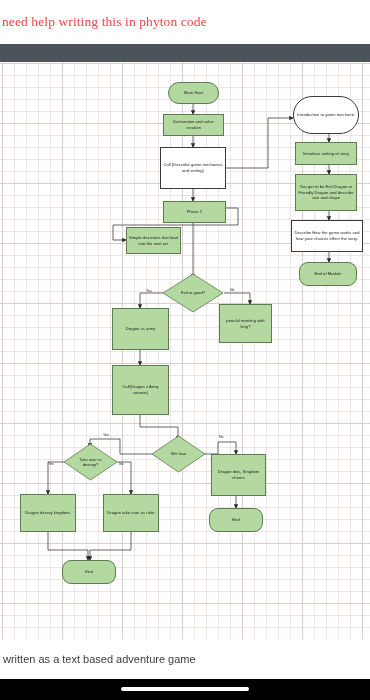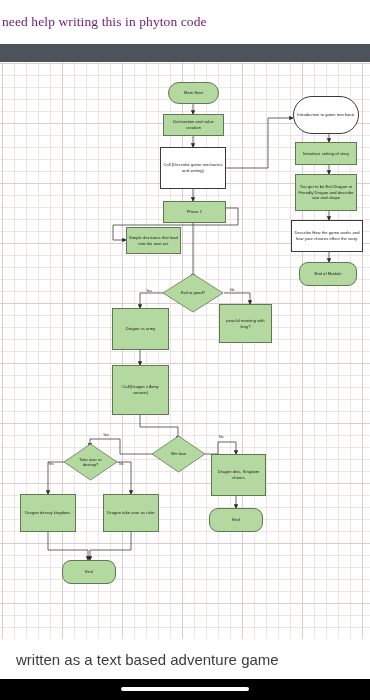--- a/index.html
+++ b/index.html
@@ -19,21 +19,21 @@
 
   
   .top-text {
     position: absolute;
     left: 0; top: 0;
     width: 370px; height: 44px;
     display: flex; align-items: center;
     padding-left: 2px;
     font-family: "Liberation Serif", serif;
     font-size: 13.5px;
-    color: #701a75;
+    color: #ef4444;
     white-space: nowrap;
     letter-spacing: 0.1px;
   }
 
   
   .toolbar {
     position: absolute;
     left: 0; top: 44px;
     width: 370px; height: 18px;
     background: #4c535b;
@@ -96,22 +96,22 @@
     background: transparent;
     white-space: nowrap;
   }
 
   
   .bottom-text {
     position: absolute;
     left: 0; top: 639px;
     width: 314px; height: 40px;
     display: flex; align-items: center;
-    padding-left: 16px;
-    font-size: 15px;
+    padding-left: 3px;
+    font-size: 11px;
     color: #3c3c3c;
     white-space: nowrap;
     background: #ffffff;
   }
 
   
   .home-bar {
     position: absolute;
     left: 0; top: 679px;
     width: 370px; height: 21px;

